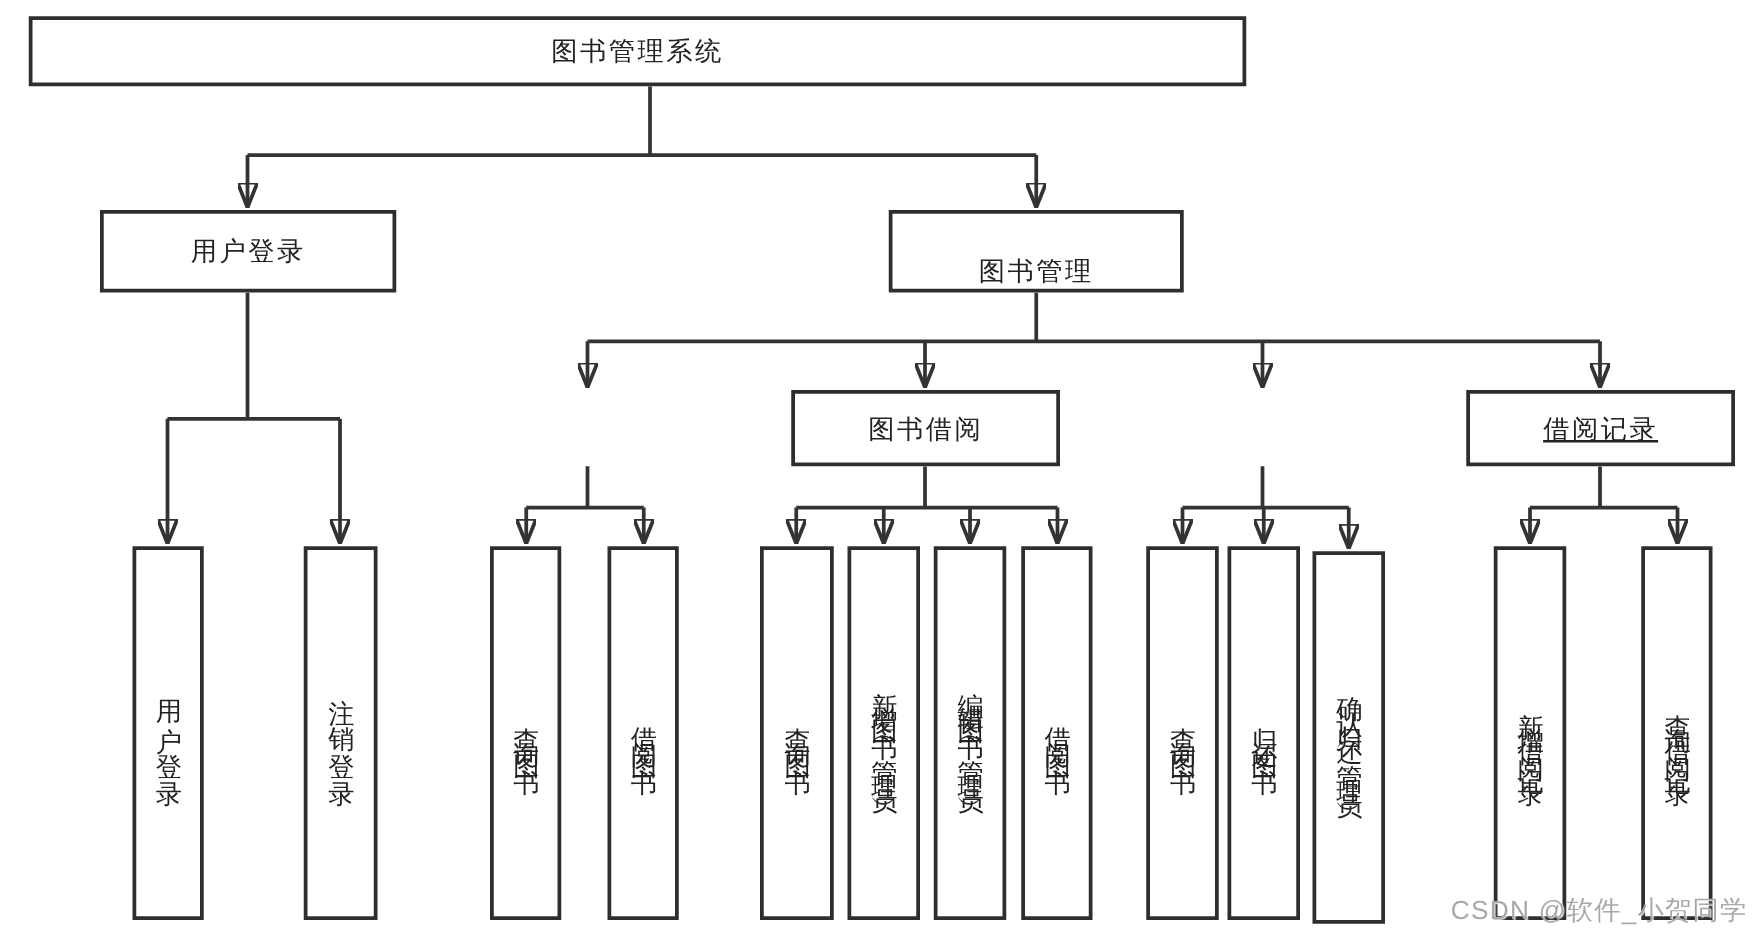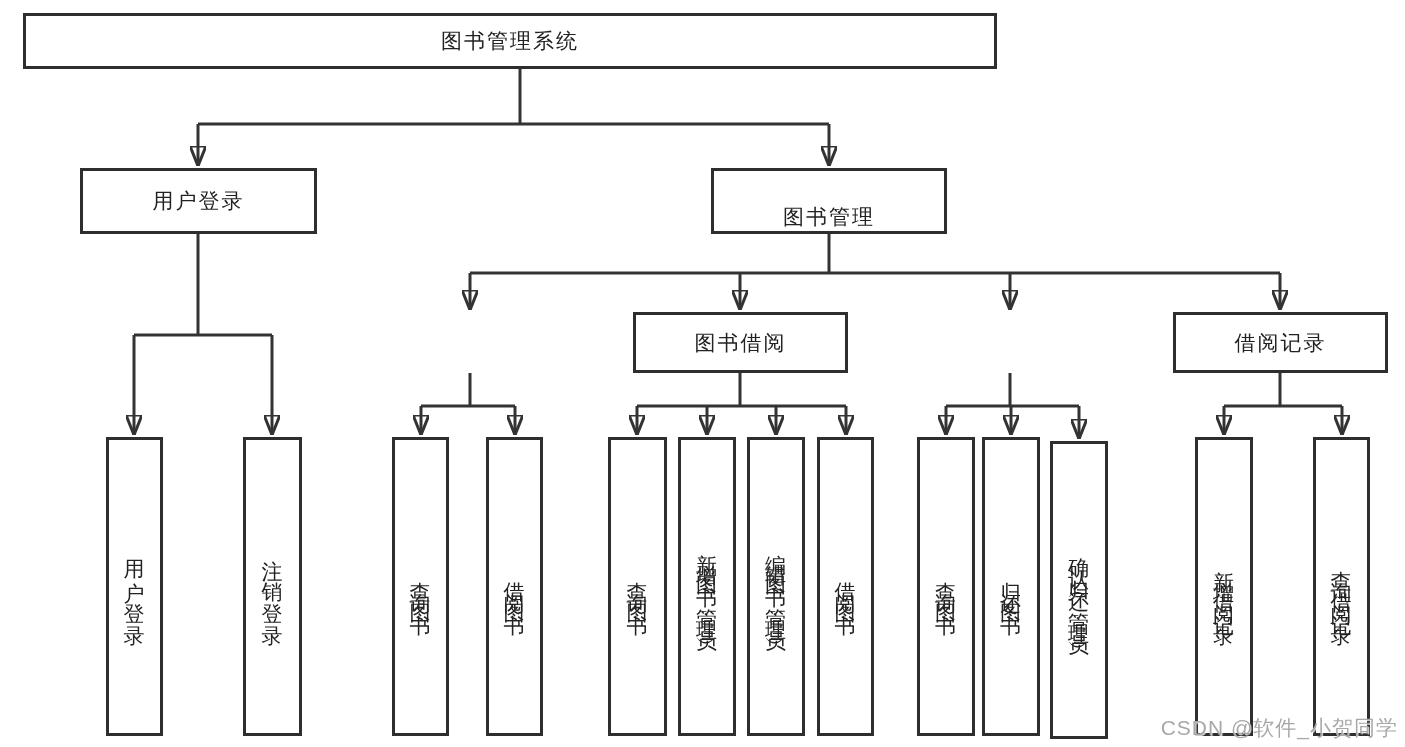--- a/index.html
+++ b/index.html
@@ -49,21 +49,21 @@
     line-height:1;
   }
   .vbox.wide span{letter-spacing:22px;}
   
   .n-root   {left:7px;  top:13px;  width:974px; height:56px;margin-left:16px;}
   .n-login  {left:80px;  top:168px; width:237px;  height:66px;}
   .n-mgmt   {left:711px; top:168px; width:236px;  height:66px;align-items:flex-end;}
   .n-rec    {left:362px; top:312px; width:215px;  height:61px;}
   .n-borrow {left:633px; top:312px; width:215px;  height:61px;}
   .n-current{left:903px; top:312px; width:215px;  height:61px;}
-  .n-records{left:1173px;top:312px; width:215px;  height:61px;}
+  .n-records{left:1173px;top:312px; width:215px;  height:61px;text-decoration:underline;}
   
   .vbox{top:437px;height:299px;}
   .l-login-user {left:106px; width:57px;}
   .l-login-out  {left:243px; width:59px;}
   .l-rec-query  {left:392px; width:57px;}
   .l-rec-borrow {left:486px; width:57px;}
   .l-bor-query  {left:608px; width:59px;}
   .l-bor-add    {left:678px; width:58px;}
   .l-bor-edit   {left:747px; width:58px;}
   .l-bor-borrow {left:817px; width:57px;}

